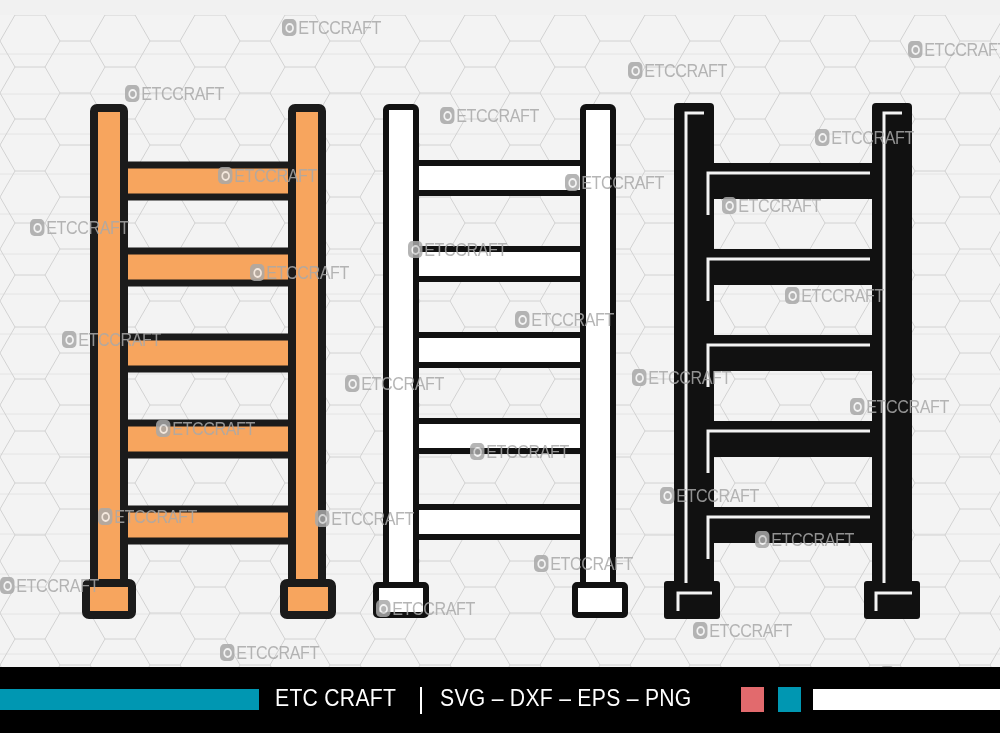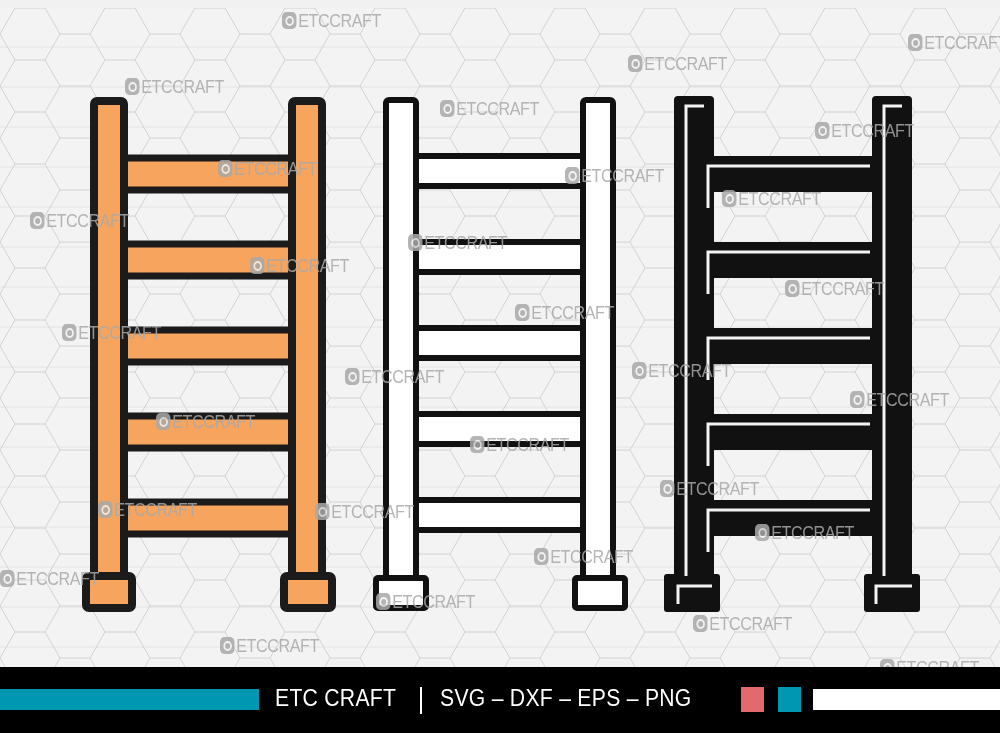--- a/index.html
+++ b/index.html
@@ -1,18 +1,18 @@
 <!DOCTYPE html>
 <html><head>
 <meta charset="utf-8">
 <style>
   html, body { margin:0; padding:0; }
   body { width:1000px; height:733px; position:relative; overflow:hidden;
          font-family:"Liberation Sans", sans-serif; background:#f1f1f1; }
-  #canvas { position:absolute; left:0; top:8px; width:1000px; height:667px; overflow:hidden;
+  #canvas { position:absolute; left:0; top:15px; width:1000px; height:667px; overflow:hidden;
             background:#f3f3f3; }
   #bg-svg { position:absolute; left:0; top:0; }
   .wm { position:absolute; color:#a9a9a9; font-size:19px; letter-spacing:-0.5px;
         font-family:"Liberation Sans", sans-serif; white-space:nowrap; opacity:0.85;
         transform:scaleX(0.85); transform-origin:left center; }
   .wm .logo { display:inline-block; width:17px; height:17px; background:#a9a9a9; border-radius:5px;
               vertical-align:-2px; margin-right:2px; position:relative; }
   .wm .logo::after { content:""; position:absolute; left:4px; top:4px; width:6px; height:6px;
               border:2px solid #f3f3f3; border-radius:50%; }
   .ladder { position:absolute; }

